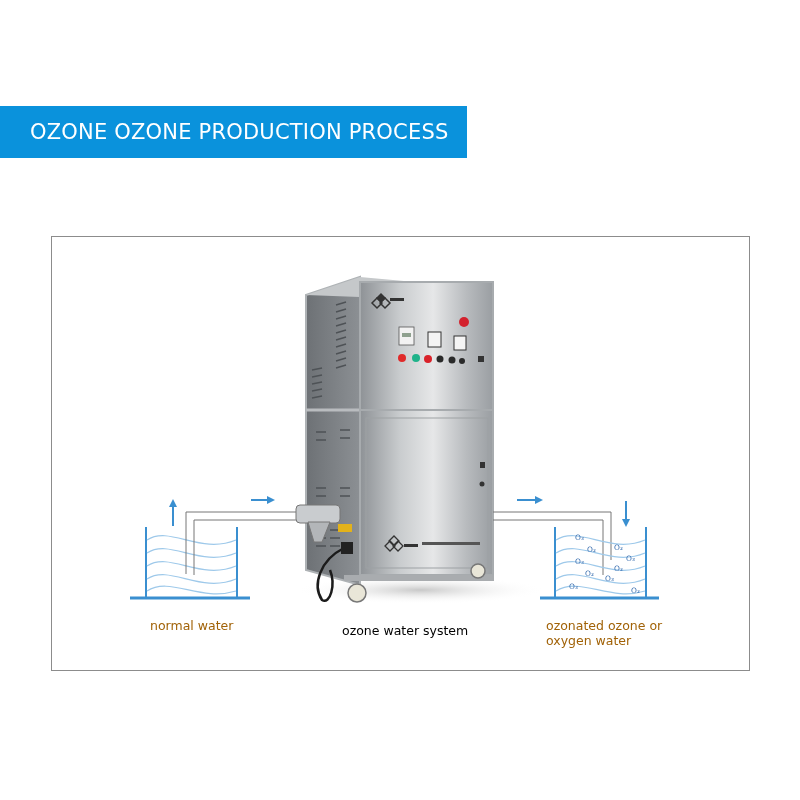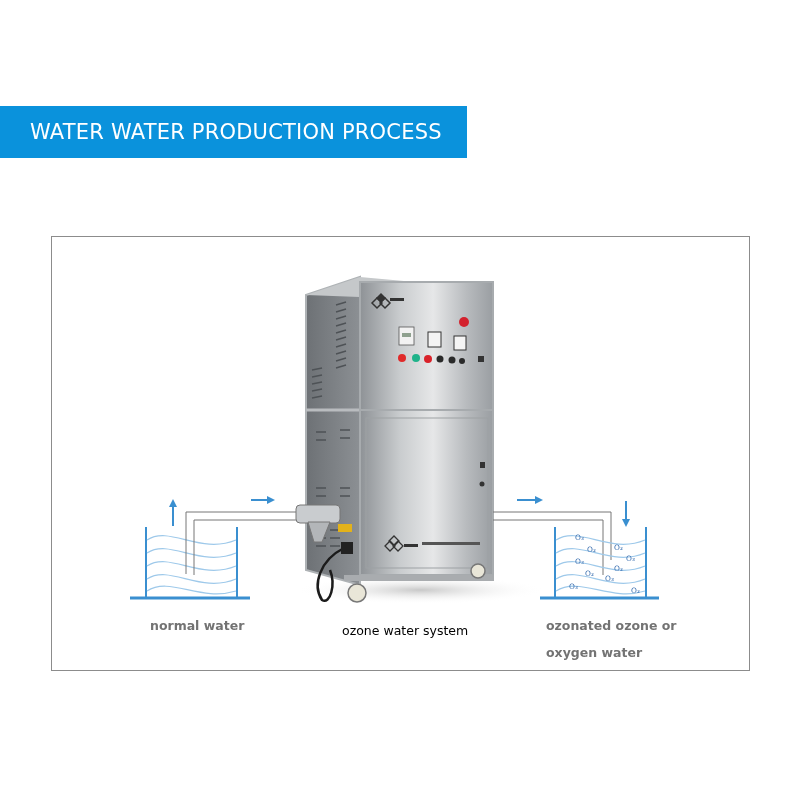--- a/index.html
+++ b/index.html
@@ -1,28 +1,28 @@
 <!DOCTYPE html>
 <html><head>
 <meta charset="utf-8">
 <style>
   html, body { margin:0; padding:0; }
   body { width:800px; height:800px; background:#ffffff; position:relative; overflow:hidden; font-family:"Liberation Sans", sans-serif; }
   .banner { position:absolute; left:0; top:106px; width:467px; height:52px; background:#0a92dc; }
   .banner-title { position:absolute; left:30px; top:0; line-height:52px; color:#ffffff; font-size:21px; letter-spacing:0.2px; font-family:"DejaVu Sans", sans-serif; }
   .frame { position:absolute; left:51px; top:236px; width:699px; height:435px; border:1px solid #8c8c8c; box-sizing:border-box; }
   .label { position:absolute; color:#000000; font-family:"DejaVu Sans", sans-serif; font-size:12.5px; }
-  .label.bold { font-weight:bold; color:#737373; }
+  .label.bold { font-weight:normal; color:#a16207; }
   svg { position:absolute; left:0; top:0; }
 </style>
 </head>
 <body>
 
 <div class="banner">
-  <div class="banner-title">WATER WATER PRODUCTION PROCESS</div>
+  <div class="banner-title">OZONE OZONE PRODUCTION PROCESS</div>
 </div>
 
 <div class="frame"></div>
 
 <svg width="800" height="800" viewBox="0 0 800 800">
 
   <g>
     <line x1="146" y1="527" x2="146" y2="598" stroke="#3a8fd0" stroke-width="2"></line>
     <line x1="237" y1="527" x2="237" y2="598" stroke="#3a8fd0" stroke-width="2"></line>
     <line x1="130" y1="598" x2="250" y2="598" stroke="#3a8fd0" stroke-width="3"></line>
@@ -190,13 +190,13 @@
       <text x="605" y="581">O₃</text>
       <text x="569" y="589">O₃</text>
       <text x="631" y="593">O₂</text>
     </g>
   </g>
 </svg>
 
 <div class="label bold" style="left:150px; top:618px;">normal water</div>
 <div class="label" style="left:342px; top:623px;">ozone water system</div>
 <div class="label bold" style="left:546px; top:618px;">ozonated ozone or</div>
-<div class="label bold" style="left:546px; top:633px;margin-top:12px;">oxygen water</div>
+<div class="label bold" style="left:546px; top:633px;">oxygen water</div>
 
 </body></html>

